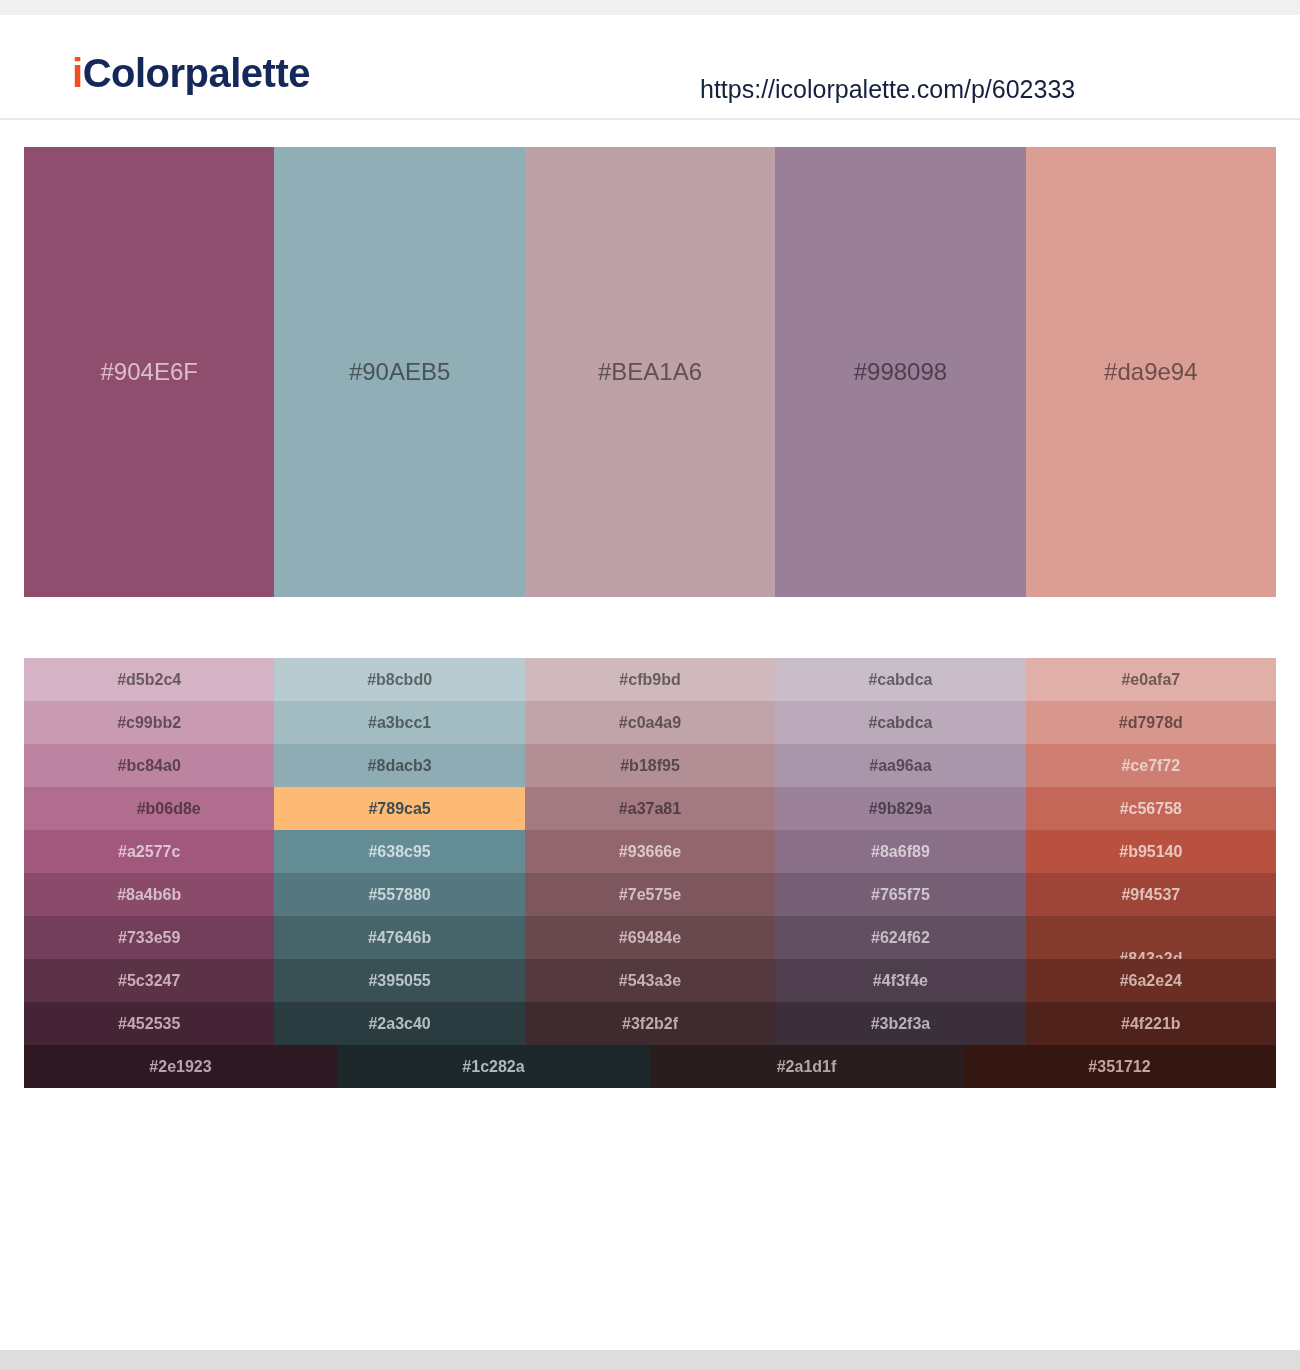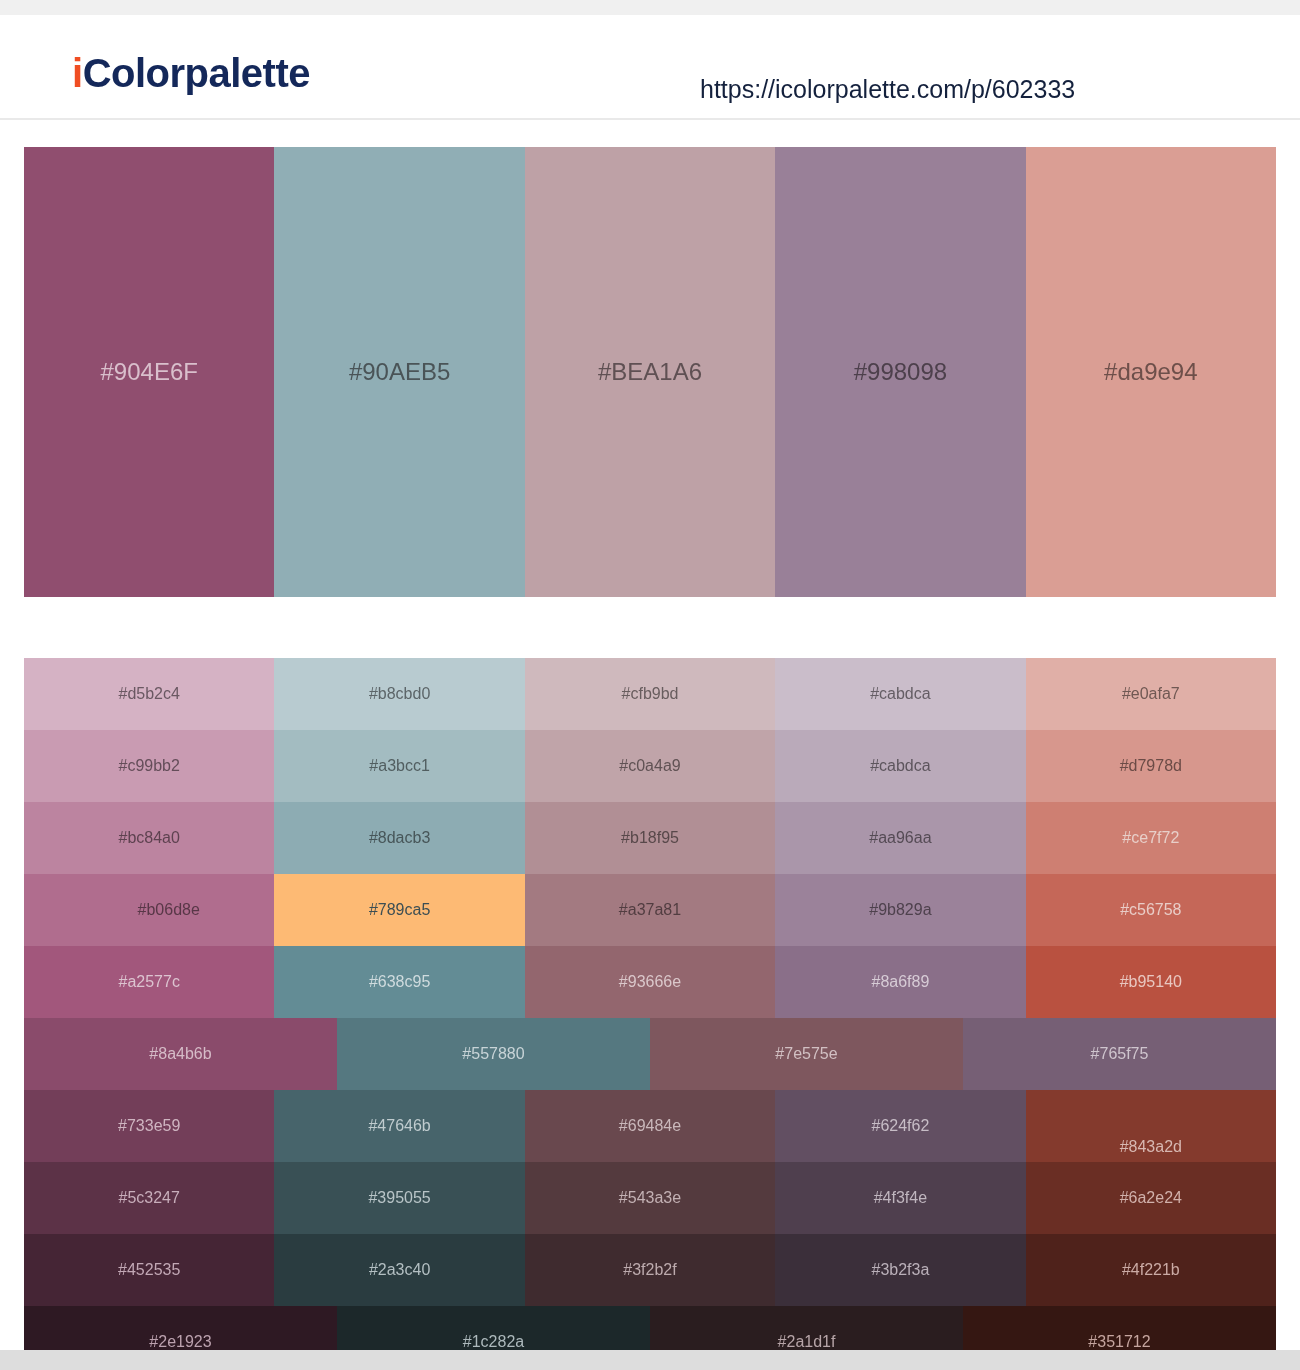--- a/index.html
+++ b/index.html
@@ -83,21 +83,22 @@
   .shades-grid {
     position: absolute;
     top: 658px;
     left: 24px;
     width: 1252px;
     display: flex;
     flex-direction: column;
   }
   .shade-row {
     display: flex;
-    height: 72px;
+    height: 43px;
+    font-weight: bold;
   }
   .shade-cell {
     flex: 1 1 0;
     display: flex;
     align-items: center;
     justify-content: center;
   }
   .shade-label {
     font-size: 16px;
     line-height: 1;
@@ -235,20 +236,23 @@
       </div>
       <div class="shade-cell" style="background: rgb(85, 120, 128);">
         <span class="shade-label" style="color: rgb(200, 212, 215);">#557880</span>
       </div>
       <div class="shade-cell" style="background: rgb(126, 87, 94);">
         <span class="shade-label" style="color: rgb(210, 192, 195);">#7e575e</span>
       </div>
       <div class="shade-cell" style="background: rgb(118, 95, 117);">
         <span class="shade-label" style="color: rgb(207, 197, 206);">#765f75</span>
       </div>
+      <div class="shade-cell" style="background: rgb(159, 69, 55);">
+        <span class="shade-label" style="color: rgb(224, 192, 186);">#9f4537</span>
+      </div>
     </div>
     <div class="shade-row">
       <div class="shade-cell" style="background: rgb(115, 62, 89);">
         <span class="shade-label" style="color: rgb(207, 181, 193);">#733e59</span>
       </div>
       <div class="shade-cell" style="background: rgb(71, 100, 107);">
         <span class="shade-label" style="color: rgb(192, 204, 207);">#47646b</span>
       </div>
       <div class="shade-cell" style="background: rgb(105, 72, 78);">
         <span class="shade-label" style="color: rgb(202, 184, 187);">#69484e</span>

